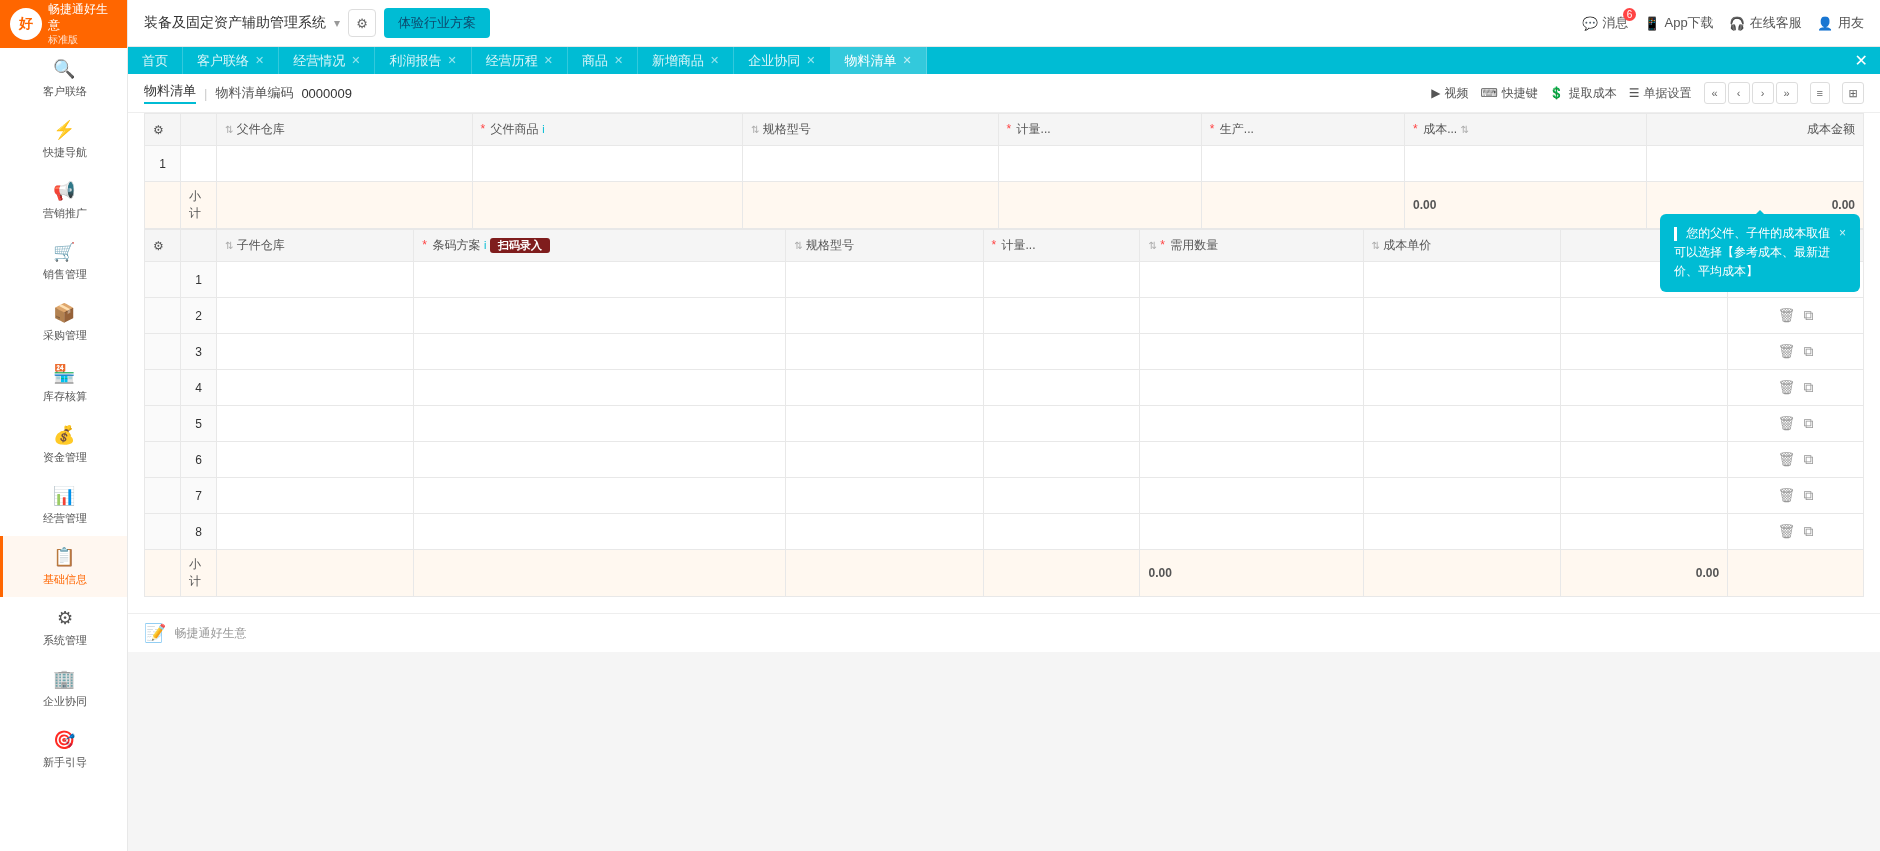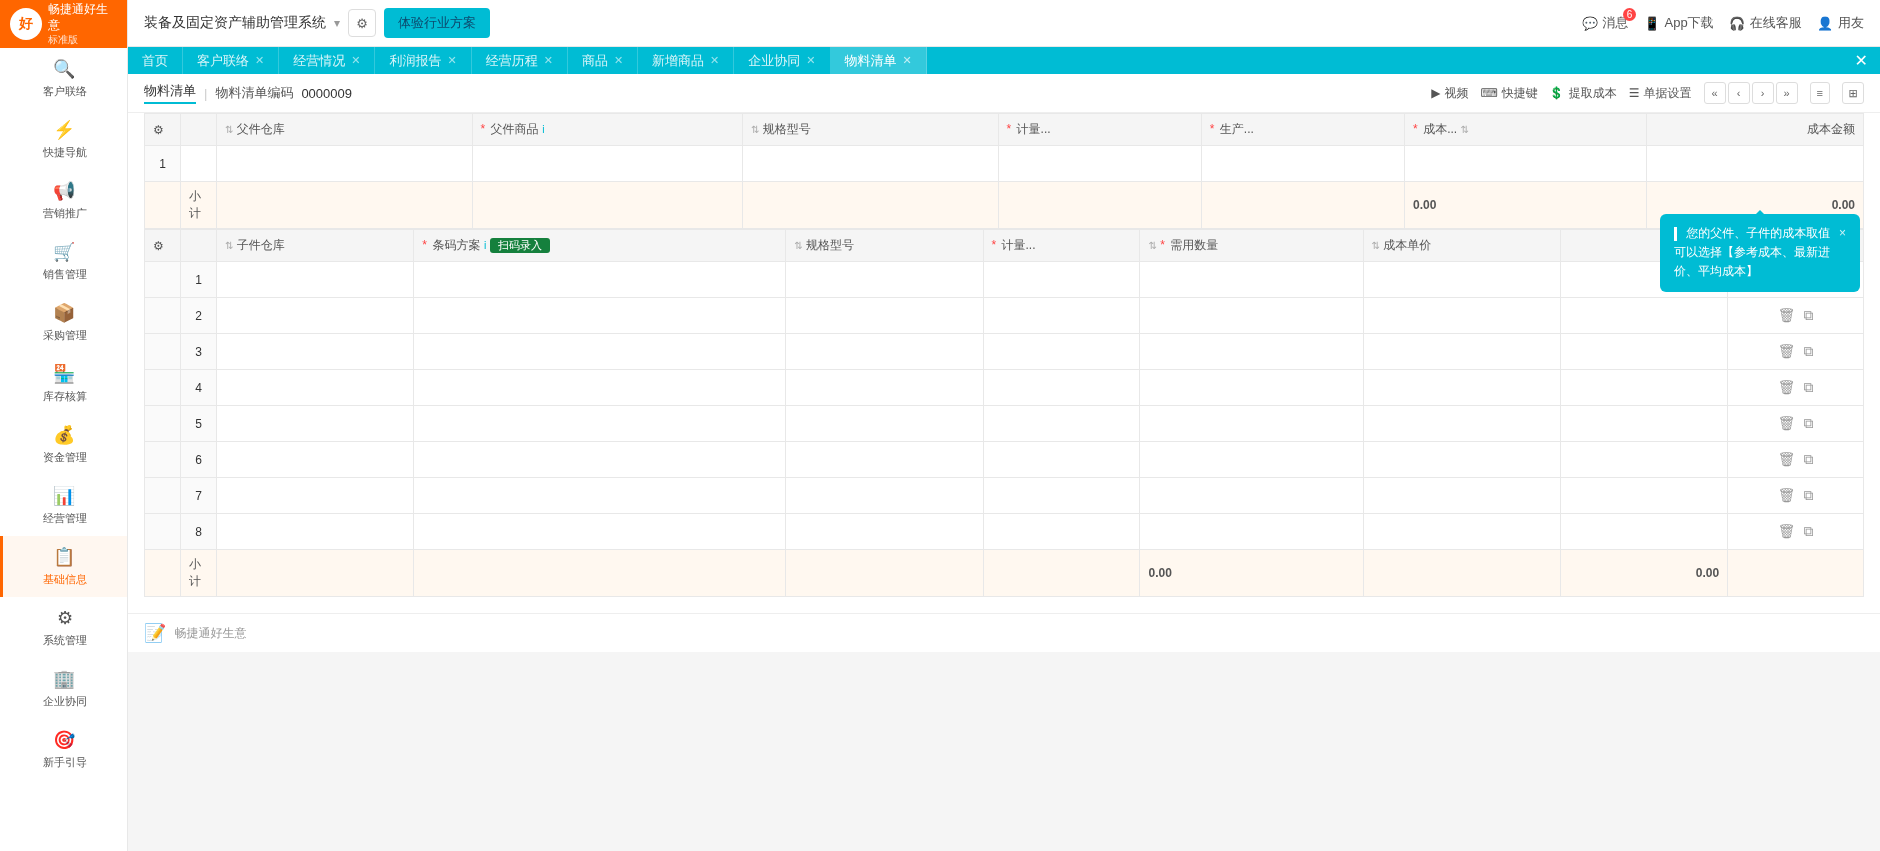--- a/index.html
+++ b/index.html
@@ -278,27 +278,28 @@
     }
     .subtotal-value {
       font-weight: 600;
       color: #333;
     }
     .required-star {
       color: #ff4444;
       margin-right: 2px;
     }
     .scan-btn {
-      background: #15803d;
+      background: #7f1d1d;
       color: #fff;
       border: none;
       padding: 0 8px;
       border-radius: 3px;
       font-size: 11px;
       cursor: pointer;
+      font-weight: bold;
     }
     .action-icons {
       display: flex;
       gap: 8px;
       justify-content: center;
     }
     .action-icon {
       cursor: pointer;
       color: #999;
       font-size: 14px;

